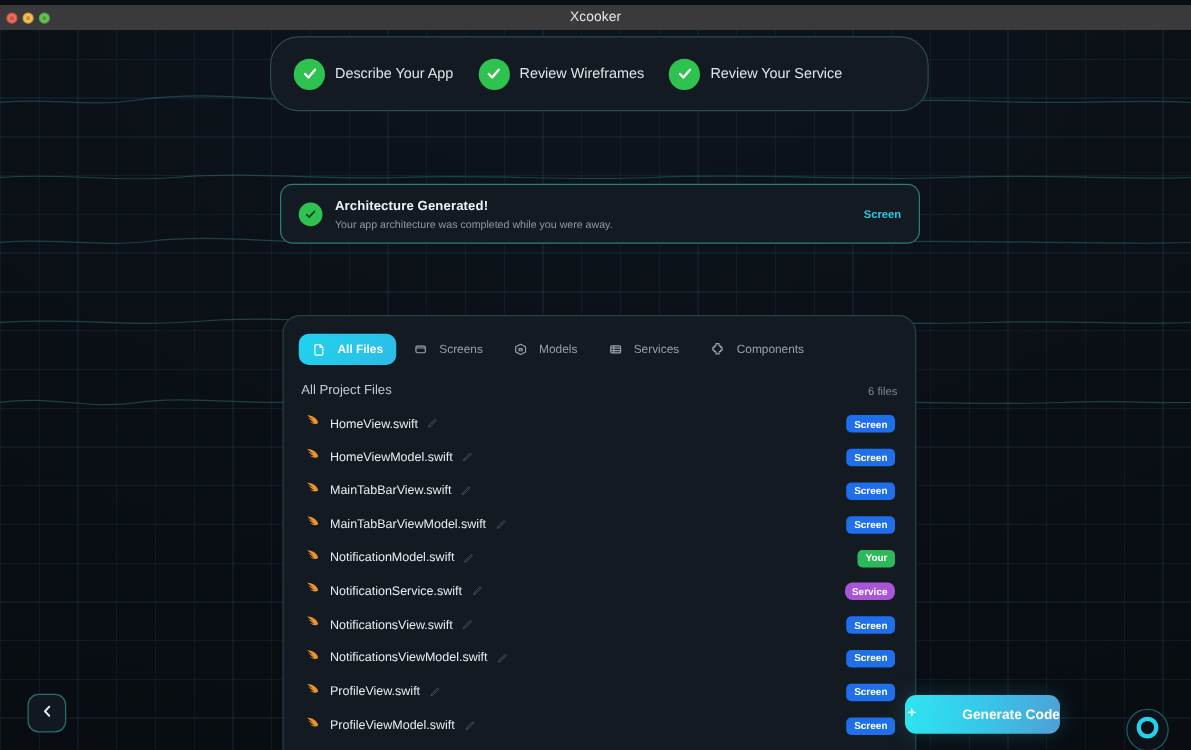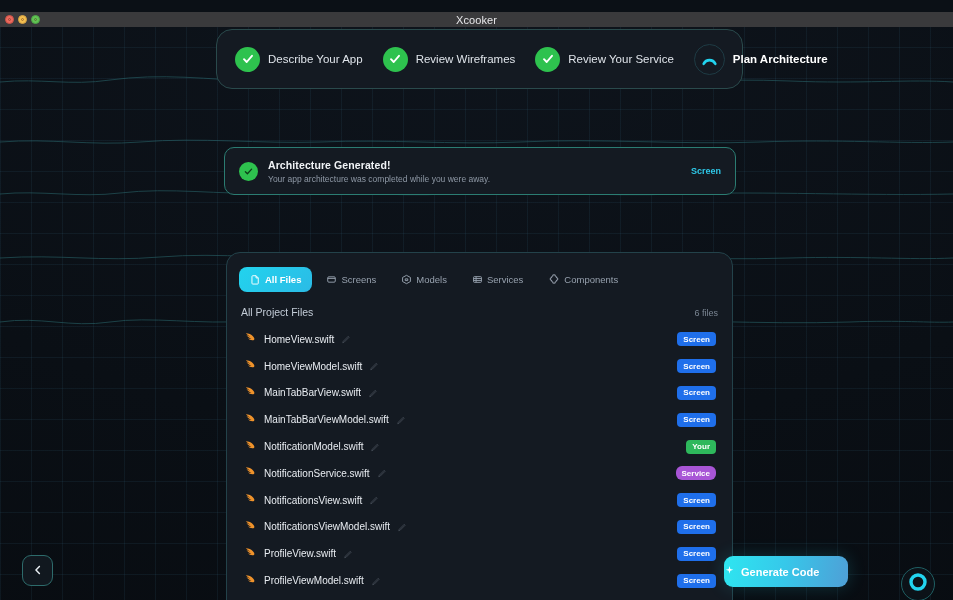--- a/index.html
+++ b/index.html
@@ -6,22 +6,22 @@
   html, body {
     width: 953px; height: 600px;
     overflow: hidden;
     background: #0b1016;
     font-family: "Liberation Sans", sans-serif;
     -webkit-font-smoothing: antialiased;
   }
 
   
   .titlebar {
-    position: absolute; top: 12px; left: 0;
-    width: 953px; height: 15px;
+    position: absolute; top: 4px; left: 0;
+    width: 953px; height: 20px;
     background: #3a3a3c;
     display: flex; align-items: center;
     z-index: 50;
   }
   .lights { display: flex; gap: 4px; margin-left: 5px; }
   .light { width: 9px; height: 9px; border-radius: 50%; position: relative; }
   .light.close  { background: #ed6a5e; border: .5px solid #ce5347; }
   .light.min    { background: #f4bf50; border: .5px solid #d6a243; }
   .light.max    { background: #61c454; border: .5px solid #4fa746; }
   .light::after {
@@ -46,21 +46,21 @@
     overflow: hidden;
   }
   .waves { position: absolute; inset: 0; pointer-events: none; }
 
   
   .stepper {
     position: absolute; left: 216px; top: 13px;
     width: 527px; height: 60px;
     background: #141a22;
     border: 1px solid #2a4a4c;
-    border-radius: 16px;
+    border-radius: 23px;
     display: flex; align-items: center;
     padding: 0 18px;
     gap: 0;
   }
   .step { display: flex; align-items: center; gap: 8px; }
   .step + .step { margin-left: 20px; }
   .step-dot {
     width: 25px; height: 25px; border-radius: 50%;
     display: flex; align-items: center; justify-content: center;
     flex: 0 0 auto;
@@ -104,21 +104,21 @@
     position: absolute; left: 226px; top: 236px;
     width: 507px; height: 364px;
     background: #141a22;
     border: 1px solid #23424a;
     border-top-left-radius: 14px;
     border-top-right-radius: 14px;
     overflow: hidden;
   }
   .tabs { display: flex; align-items: center; gap: 3px; padding: 13px 12px 0 12px; }
   .tab {
-    display: flex; align-items: center; gap: 4px;
+    display: flex; align-items: center; gap: 9px;
     padding: 7px 11px;
     border-radius: 8px;
     font-size: 9.5px; color: #97a1ae;
     cursor: pointer; white-space: nowrap;
   }
   .tab.active {
     background: linear-gradient(135deg, #22d3ee 0%, #2bbbe6 100%);
     color: #ffffff; font-weight: bold;
   }
   .tab svg { display: block; }
@@ -156,21 +156,21 @@
     border-radius: 9px;
     background: #11181f;
     display: flex; align-items: center; justify-content: center;
     cursor: pointer;
   }
   .gen-btn {
     position: absolute; left: 724px; top: 540px;
     width: 124px; height: 31px;
     border-radius: 9px;
     background: linear-gradient(100deg, #2ee6f0 0%, #36c8ea 48%, #4f9fd6 100%);
-    display: flex; align-items: center; justify-content: flex-start;
+    display: flex; align-items: center; justify-content: space-between;
     gap: 6px;
     cursor: pointer;
     box-shadow: 0 0 18px rgba(45,210,230,.20);
   }
   .gen-btn span { font-size: 11px; font-weight: bold; color: #ffffff; }
   .orb {
     position: absolute; left: 901px; top: 551px;
     width: 34px; height: 34px;
     border-radius: 50%;
     border: 1.5px solid #1f5f63;
@@ -225,28 +225,20 @@
 
     <div class="step">
       <div class="step-dot done">
         <svg width="14" height="14" viewBox="0 0 14 14">
             <path d="M3 7.2 L5.7 10 L11 3.8" fill="none" stroke="#fff" stroke-width="1.9" stroke-linecap="round" stroke-linejoin="round"></path>
           </svg>
       </div>
       <div class="step-label">Review Your Service</div>
     </div>
 
-    <div class="step active">
-      <div class="step-dot active">
-        <svg width="17" height="17" viewBox="0 0 20 20">
-          <path d="M3.2 15 A7.6 7.6 0 0 1 16.8 15" fill="none" stroke="#22d3ee" stroke-width="3.2" stroke-linecap="round"></path>
-        </svg>
-      </div>
-      <div class="step-label">Plan Architecture</div>
-    </div>
   </div>
 
   <div class="banner">
     <div class="banner-icon">
       <svg width="11" height="11" viewBox="0 0 12 12">
           <path d="M2.6 6.2 L4.8 8.4 L9.4 3.4" fill="none" stroke="#0d3d18" stroke-width="1.4" stroke-linecap="round" stroke-linejoin="round"></path>
         </svg>
     </div>
     <div class="banner-text">
       <div class="banner-title">Architecture Generated!</div>

